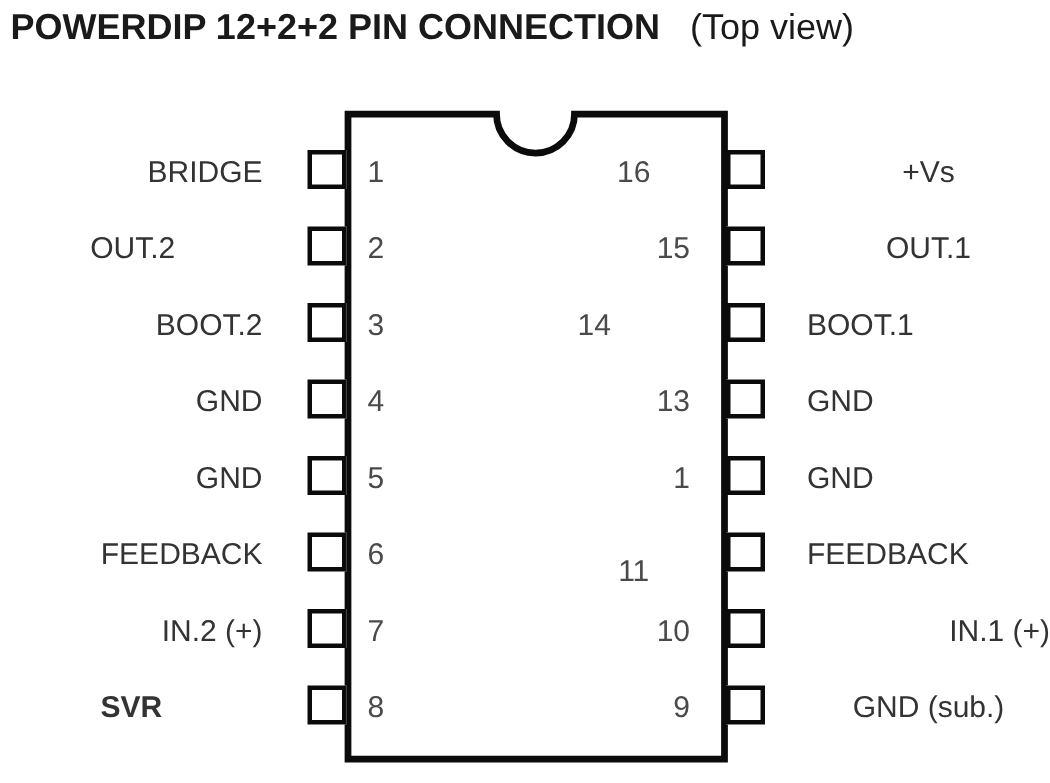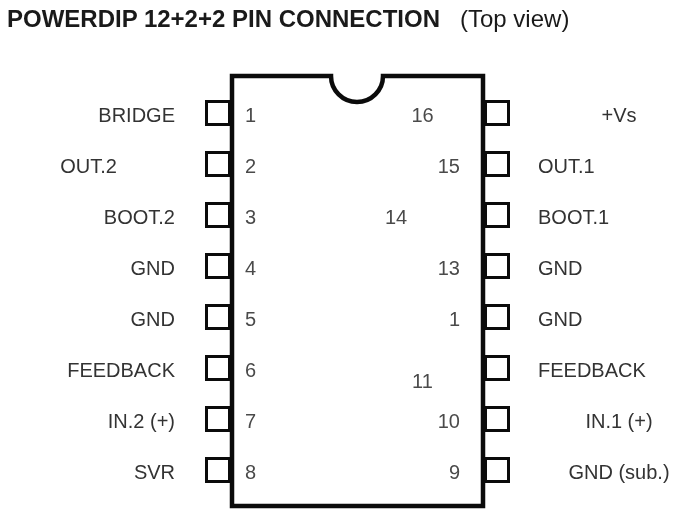--- a/index.html
+++ b/index.html
@@ -97,40 +97,40 @@
       <div class="pin-text pin-number" style="left: 245px; width: 60px; top: 304px; text-align: left;">5</div>
       <div class="pin-text pin-label" style="left: 0px; width: 175px; top: 304px; text-align: right;">GND</div>
       <div class="pin-pad" style="left: 205px; top: 355px;"></div>
       <div class="pin-text pin-number" style="left: 245px; width: 60px; top: 355px; text-align: left;">6</div>
       <div class="pin-text pin-label" style="left: 0px; width: 175px; top: 355px; text-align: right;">FEEDBACK</div>
       <div class="pin-pad" style="left: 205px; top: 406px;"></div>
       <div class="pin-text pin-number" style="left: 245px; width: 60px; top: 406px; text-align: left;">7</div>
       <div class="pin-text pin-label" style="left: 0px; width: 175px; top: 406px; text-align: right;">IN.2 (+)</div>
       <div class="pin-pad" style="left: 205px; top: 457px;"></div>
       <div class="pin-text pin-number" style="left: 245px; width: 60px; top: 457px; text-align: left;">8</div>
-      <div class="pin-text pin-label" style="left: 0px; width: 175px; top: 457px; text-align: right;">SVR</div>
+      <div class="pin-text pin-label" style="left: 0px; width: 175px; top: 457px; text-align: center; font-weight: bold;">SVR</div>
       <div class="pin-pad" style="left: 484px; top: 100px;"></div>
       <div class="pin-text pin-number" style="left: 385px; width: 75px; top: 100px; text-align: center;">16</div>
       <div class="pin-text pin-label" style="left: 538px; width: 162px; top: 100px; text-align: center;">+Vs</div>
       <div class="pin-pad" style="left: 484px; top: 151px;"></div>
       <div class="pin-text pin-number" style="left: 385px; width: 75px; top: 151px; text-align: right;">15</div>
-      <div class="pin-text pin-label" style="left: 538px; width: 162px; top: 151px; text-align: left;">OUT.1</div>
+      <div class="pin-text pin-label" style="left: 538px; width: 162px; top: 151px; text-align: center;">OUT.1</div>
       <div class="pin-pad" style="left: 484px; top: 202px;"></div>
       <div class="pin-text pin-number" style="left: 385px; width: 75px; top: 202px; text-align: left;">14</div>
       <div class="pin-text pin-label" style="left: 538px; width: 162px; top: 202px; text-align: left;">BOOT.1</div>
       <div class="pin-pad" style="left: 484px; top: 253px;"></div>
       <div class="pin-text pin-number" style="left: 385px; width: 75px; top: 253px; text-align: right;">13</div>
       <div class="pin-text pin-label" style="left: 538px; width: 162px; top: 253px; text-align: left;">GND</div>
       <div class="pin-pad" style="left: 484px; top: 304px;"></div>
       <div class="pin-text pin-number" style="left: 385px; width: 75px; top: 304px; text-align: right;">1</div>
       <div class="pin-text pin-label" style="left: 538px; width: 162px; top: 304px; text-align: left;">GND</div>
       <div class="pin-pad" style="left: 484px; top: 355px;"></div>
       <div class="pin-text pin-number" style="left: 385px; width: 75px; top: 366px; text-align: center;">11</div>
       <div class="pin-text pin-label" style="left: 538px; width: 162px; top: 355px; text-align: left;">FEEDBACK</div>
       <div class="pin-pad" style="left: 484px; top: 406px;"></div>
       <div class="pin-text pin-number" style="left: 385px; width: 75px; top: 406px; text-align: right;">10</div>
-      <div class="pin-text pin-label" style="left: 538px; width: 162px; top: 406px; text-align: center;">IN.1 (+)</div>
+      <div class="pin-text pin-label" style="left: 538px; width: 162px; top: 406px; text-align: right;">IN.1 (+)</div>
       <div class="pin-pad" style="left: 484px; top: 457px;"></div>
       <div class="pin-text pin-number" style="left: 385px; width: 75px; top: 457px; text-align: right;">9</div>
       <div class="pin-text pin-label" style="left: 538px; width: 162px; top: 457px; text-align: center;">GND (sub.)</div>
     </div>
 
 </div>
 
 </body></html>

